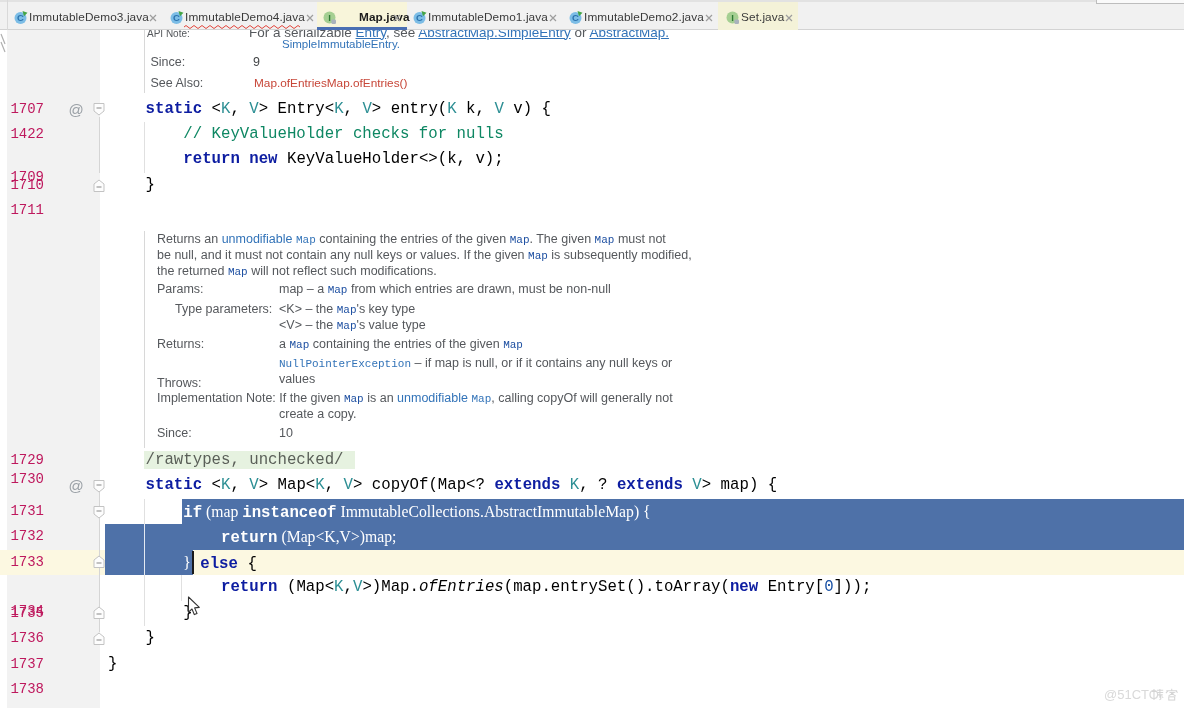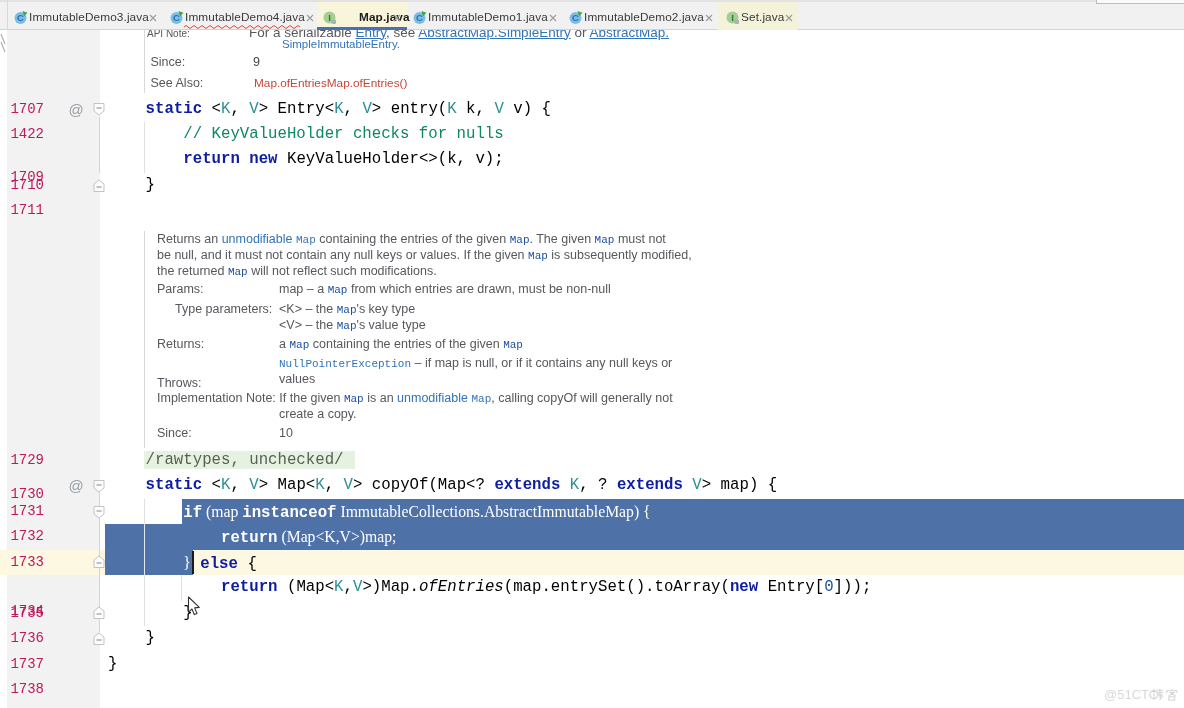--- a/index.html
+++ b/index.html
@@ -66,21 +66,21 @@
 <div class="abs" style="left:67px;top:473.35px;width:18px;height:25.45px;line-height:25.45px;text-align:center;color:#9aa0a6;font-size:15px;">@</div>
 <svg class="abs" style="left:0;top:32px" width="8" height="22" viewBox="0 0 8 22">
     <path d="M1 2 L5 12 M1 10 L5 20" stroke="#b0b0b0" stroke-width="1.2" fill="none"></path>
   </svg>
 <div class="num" style="top:96.55px;">1707</div>
 <div class="num" style="top:122.00px;">1422</div>
 <div class="num" style="top:165px;">1709</div>
 <div class="num" style="top:172.90px;">1710</div>
 <div class="num" style="top:198.35px;">1711</div>
 <div class="num" style="top:447.90px;">1729</div>
-<div class="num" style="top:482px;">1730</div>
+<div class="num" style="top:467px;">1730</div>
 <div class="num" style="top:498.80px;">1731</div>
 <div class="num" style="top:524.25px;">1732</div>
 <div class="num" style="top:549.70px;">1733</div>
 <div class="num" style="top:599px;">1734</div>
 <div class="num" style="top:600.60px;">1735</div>
 <div class="num" style="top:626.05px;">1736</div>
 <div class="num" style="top:651.50px;">1737</div>
 <div class="num" style="top:676.95px;">1738</div>
 <div class="cl" style="top:96.55px;">    <span class="k">static</span> &lt;<span class="t">K</span>, <span class="t">V</span>&gt; Entry&lt;<span class="t">K</span>, <span class="t">V</span>&gt; entry(<span class="t">K</span> k, <span class="t">V</span> v) {</div>
 <div class="cl" style="top:122.00px;">        <span class="cm">// KeyValueHolder checks for nulls</span></div>

